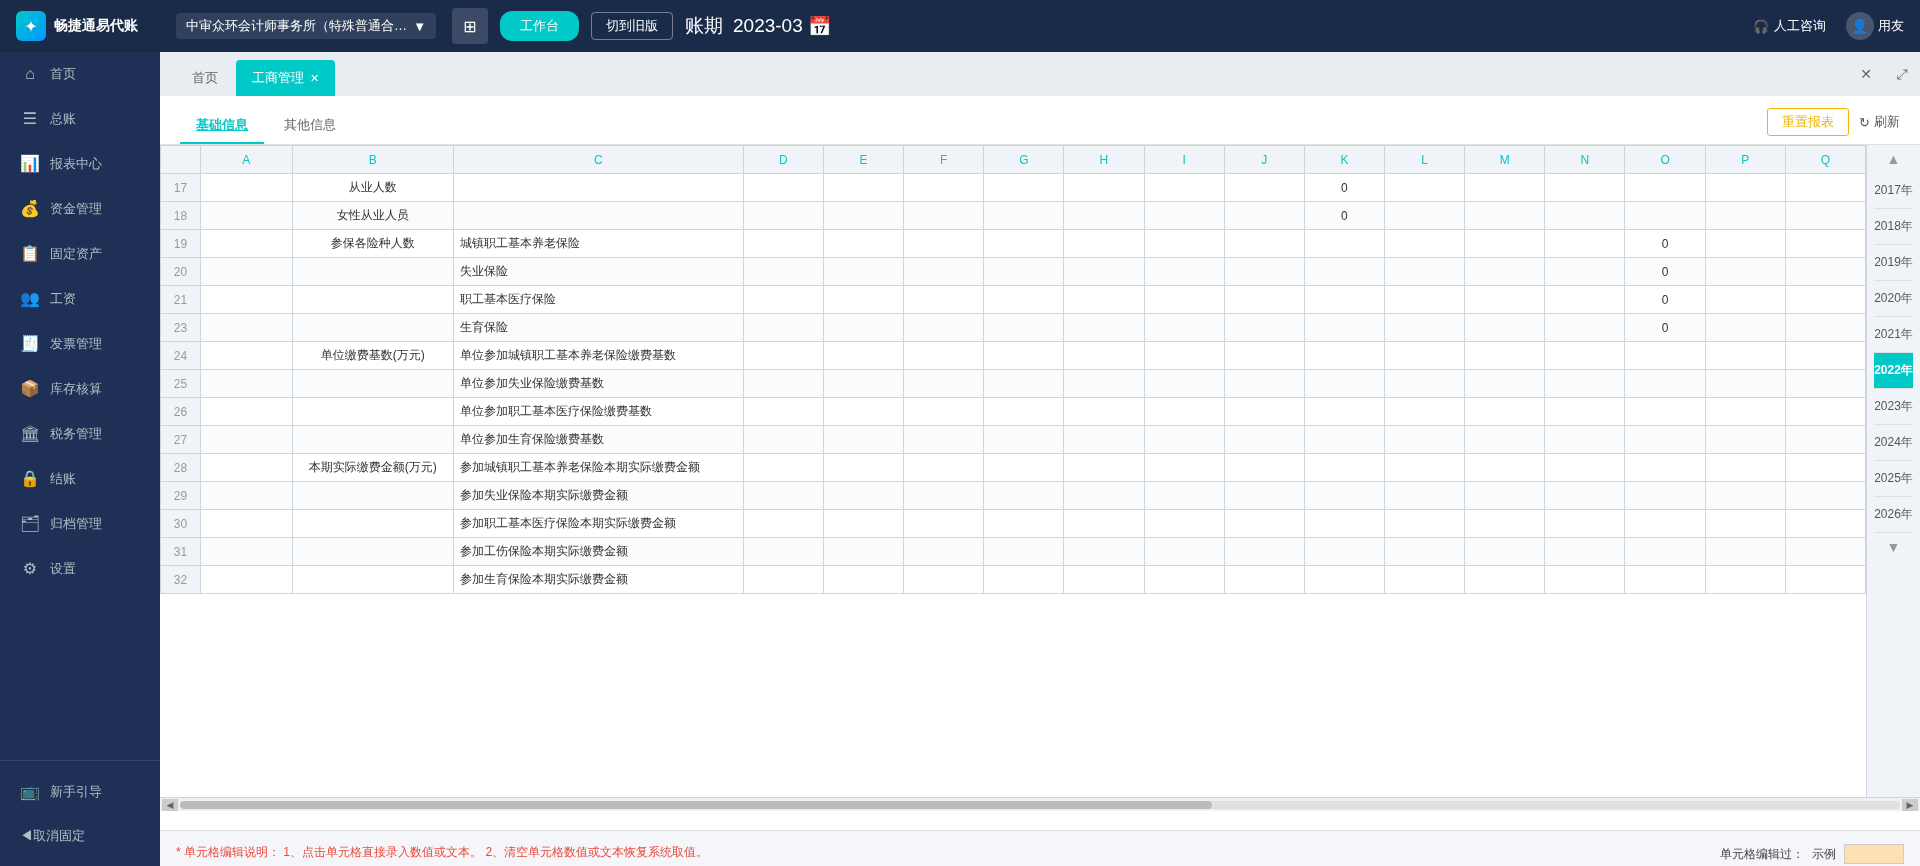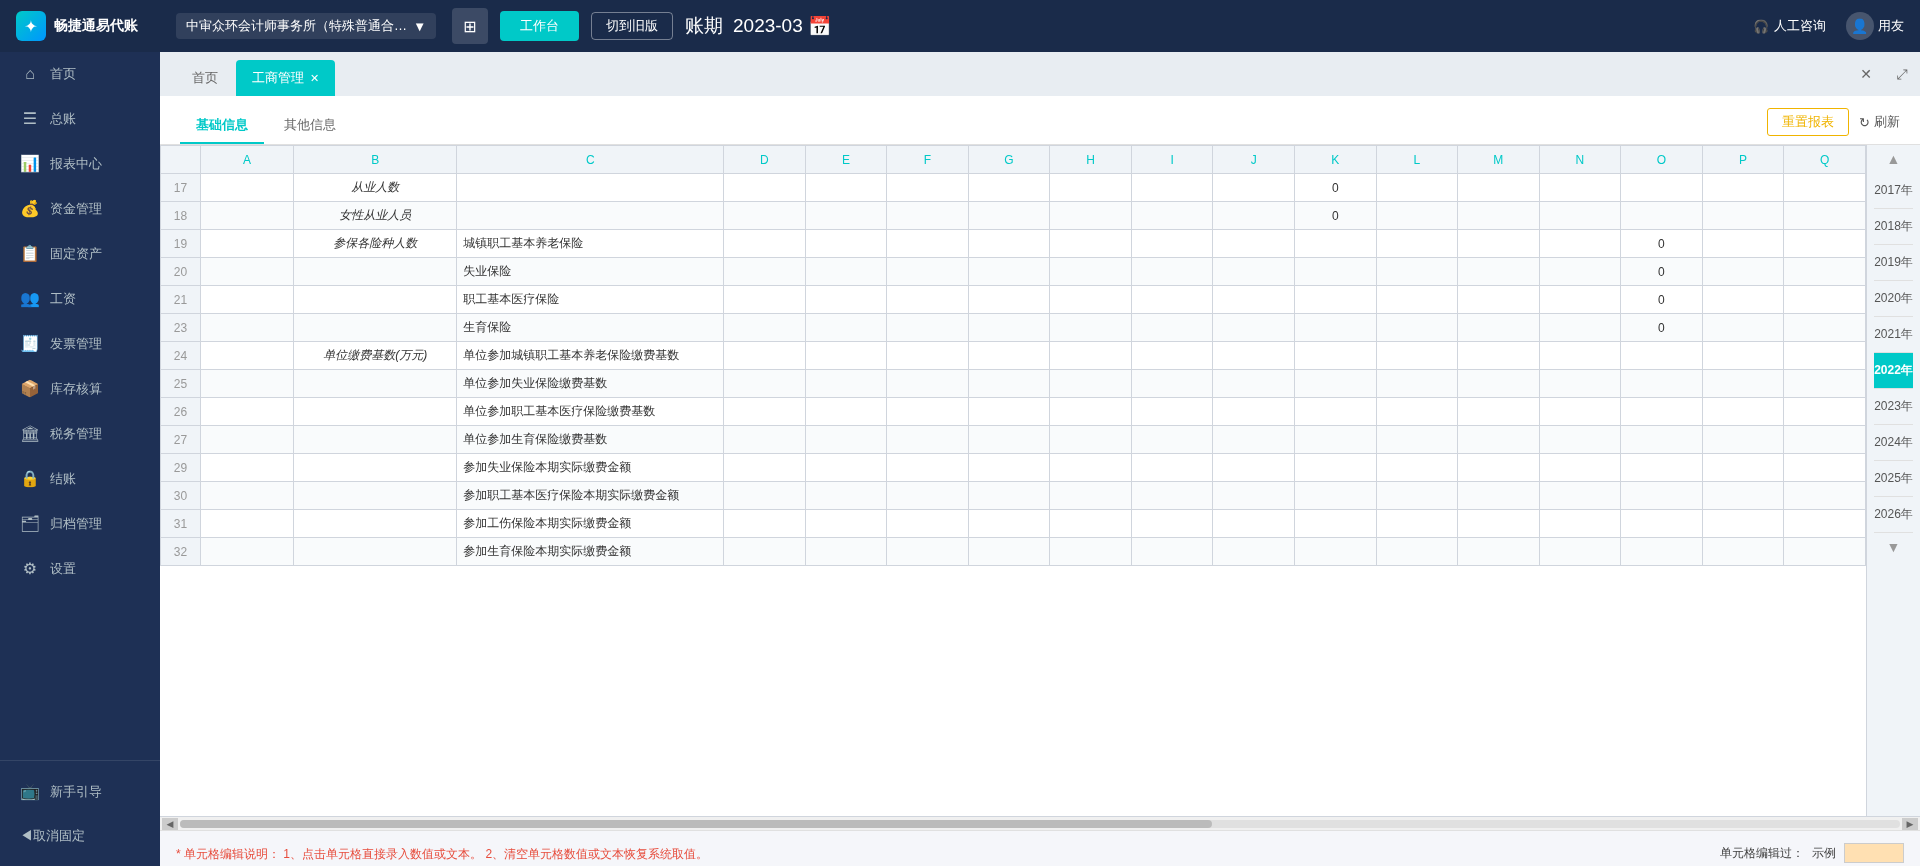--- a/index.html
+++ b/index.html
@@ -47,21 +47,21 @@
       width: 36px; height: 36px;
       background: rgba(255,255,255,0.15);
       border-radius: 4px;
       display: flex; align-items: center; justify-content: center;
       color: white; cursor: pointer; font-size: 16px;
     }
     .workbench-btn {
       background: #00c9c8;
       color: white;
       border: none;
-      border-radius: 4px;
+      border-radius: 12px;
       padding: 6px 20px;
       font-size: 13px;
       cursor: pointer;
     }
     .switch-btn {
       background: transparent;
       color: white;
       border: 1px solid rgba(255,255,255,0.4);
       border-radius: 4px;
       padding: 4px 14px;
@@ -172,21 +172,21 @@
       flex-shrink: 0;
     }
     .subtab-item {
       padding: 8px 16px;
       font-size: 13px;
       cursor: pointer;
       border-bottom: 2px solid transparent;
       color: #666;
       margin-right: 4px;
     }
-    .subtab-item.active { color: #00c9c8; border-bottom-color: #00c9c8; font-weight: bold; }
+    .subtab-item.active { color: #00c9c8; border-bottom-color: #00c9c8; font-weight: bold; text-decoration: underline; }
 
     .subtab-actions {
       margin-left: auto;
       display: flex; align-items: center; gap: 10px;
       padding-bottom: 8px;
     }
     .reset-btn {
       border: 1px solid #f0b400;
       color: #f0b400;
       background: white;
@@ -247,21 +247,21 @@
     }
     table.sheet tbody tr:nth-child(even) { background: #f9fbfc; }
     table.sheet td.row-num {
       text-align: center;
       color: #999;
       background: #f0f4f8;
       font-size: 12px;
       width: 40px;
     }
     table.sheet td.col-a { text-align: center; color: #333; min-width: 80px; }
-    table.sheet td.col-b { text-align: center; color: #333; min-width: 140px; font-style: italic; }
+    table.sheet td.col-b { text-align: center; color: #333; min-width: 140px; }
     table.sheet td.col-c { color: #333; min-width: 220px; }
     table.sheet td.data-cell { min-width: 70px; text-align: right; }
     table.sheet td.value-cell { color: #333; text-align: center; }
     .col-header-corner { background: #f0f4f8; }
 
     
     .year-panel {
       width: 54px;
       background: #f0f4f8;
       display: flex;
@@ -309,23 +309,24 @@
     .h-scroll-thumb {
       width: 60%; height: 100%; background: #bbb; border-radius: 4px;
     }
 
     
     .footer {
       height: 36px;
       background: #f5f6fa;
       border-top: 1px solid #e0e0e0;
       display: flex;
-      align-items: flex-end;
-      padding: 3px 16px;
+      align-items: flex-start;
+      padding: 13px 16px;
       flex-shrink: 0;
+      margin-top: 19px;
     }
     .footer-hint { color: #e74c3c; font-size: 12px; }
     .footer-right { margin-left: auto; display: flex; align-items: center; gap: 8px; font-size: 12px; color: #404040; }
     .sample-cell { width: 60px; height: 20px; background: #ffe0b2; border: 1px solid #ccc; }
 
     
     .window-controls {
       position: absolute;
       top: 0; right: 0;
       height: 44px;
@@ -689,20 +690,40 @@
                   <td class="data-cell"></td>
                   <td class="data-cell"></td>
                   <td class="data-cell"></td>
                   <td class="data-cell"></td>
                   <td class="data-cell"></td>
                   <td class="data-cell"></td>
                   <td class="data-cell"></td>
                   <td class="data-cell"></td>
                 </tr>
                 <tr>
+                  <td class="row-num">28</td>
+                  <td class="col-a"></td>
+                  <td class="col-b">本期实际缴费金额(万元)</td>
+                  <td class="col-c">参加城镇职工基本养老保险本期实际缴费金额</td>
+                  <td class="data-cell"></td>
+                  <td class="data-cell"></td>
+                  <td class="data-cell"></td>
+                  <td class="data-cell"></td>
+                  <td class="data-cell"></td>
+                  <td class="data-cell"></td>
+                  <td class="data-cell"></td>
+                  <td class="data-cell"></td>
+                  <td class="data-cell"></td>
+                  <td class="data-cell"></td>
+                  <td class="data-cell"></td>
+                  <td class="data-cell"></td>
+                  <td class="data-cell"></td>
+                  <td class="data-cell"></td>
+                </tr>
+                <tr>
                   <td class="row-num">29</td>
                   <td class="col-a"></td>
                   <td class="col-b"></td>
                   <td class="col-c">参加失业保险本期实际缴费金额</td>
                   <td class="data-cell"></td>
                   <td class="data-cell"></td>
                   <td class="data-cell"></td>
                   <td class="data-cell"></td>
                   <td class="data-cell"></td>
                   <td class="data-cell"></td>

